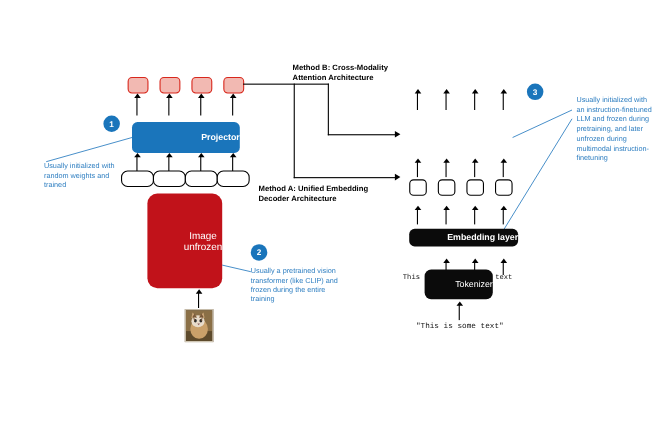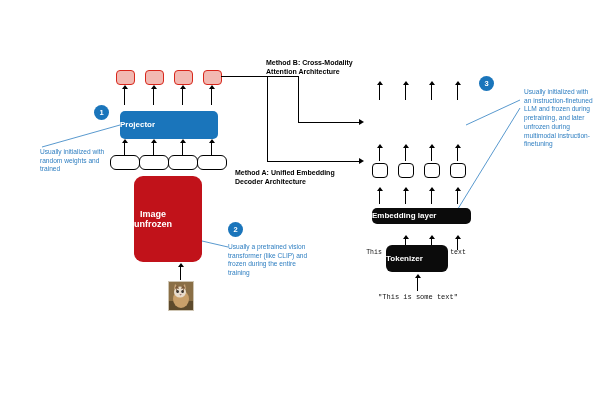--- a/index.html
+++ b/index.html
@@ -1,41 +1,41 @@
 <!DOCTYPE html>
 <html><head>
 <meta charset="utf-8">
 <style>
   html,body{margin:0;padding:0;background:#ffffff;}
   body{width:600px;height:400px;position:relative;overflow:hidden;
        font-family:"Liberation Sans",sans-serif;}
   .stage{position:absolute;left:0;top:0;width:600px;height:400px;}
 
-  .box{position:absolute;display:flex;align-items:center;justify-content:flex-start;
+  .box{position:absolute;display:flex;align-items:center;justify-content:flex-end;
        text-align:center;line-height:1.15;box-sizing:border-box;}
 
   
   #projector{left:120px;top:111px;width:98px;height:28px;background:#1a75bb;
              border-radius:5px;color:#fff;font-size:8px;font-weight:600;}
 
   
   #image-encoder{left:134px;top:176px;width:68px;height:86px;background:#c1121a;
-                 border-radius:9px;color:#fff;font-size:9px;font-weight:700;}
+                 border-radius:9px;color:#fff;font-size:9px;font-weight:400;}
 
   
   #llm{left:364px;top:104px;width:114px;height:40px;background:#000;
        border-radius:8px;color:#fff;font-size:15px;font-weight:600;}
 
   
   #embedding-layer{left:372px;top:208px;width:99px;height:16px;background:#0b0b0b;
                    border-radius:5px;color:#fff;font-size:8px;font-weight:600;}
 
   
   #tokenizer{left:386px;top:245px;width:62px;height:27px;background:#0b0b0b;
-             border-radius:6px;color:#fff;font-size:8px;font-weight:700;}
+             border-radius:6px;color:#fff;font-size:8px;font-weight:400;}
 
   
   .chip-pink{position:absolute;width:17px;height:13px;background:#f2b9b2;
              border:1.6px solid #d8271c;border-radius:4px;}
 
   
   .chip-white-wide{position:absolute;width:28px;height:13px;background:#fff;
                    border:1.6px solid #000;border-radius:6px;}
 
   

